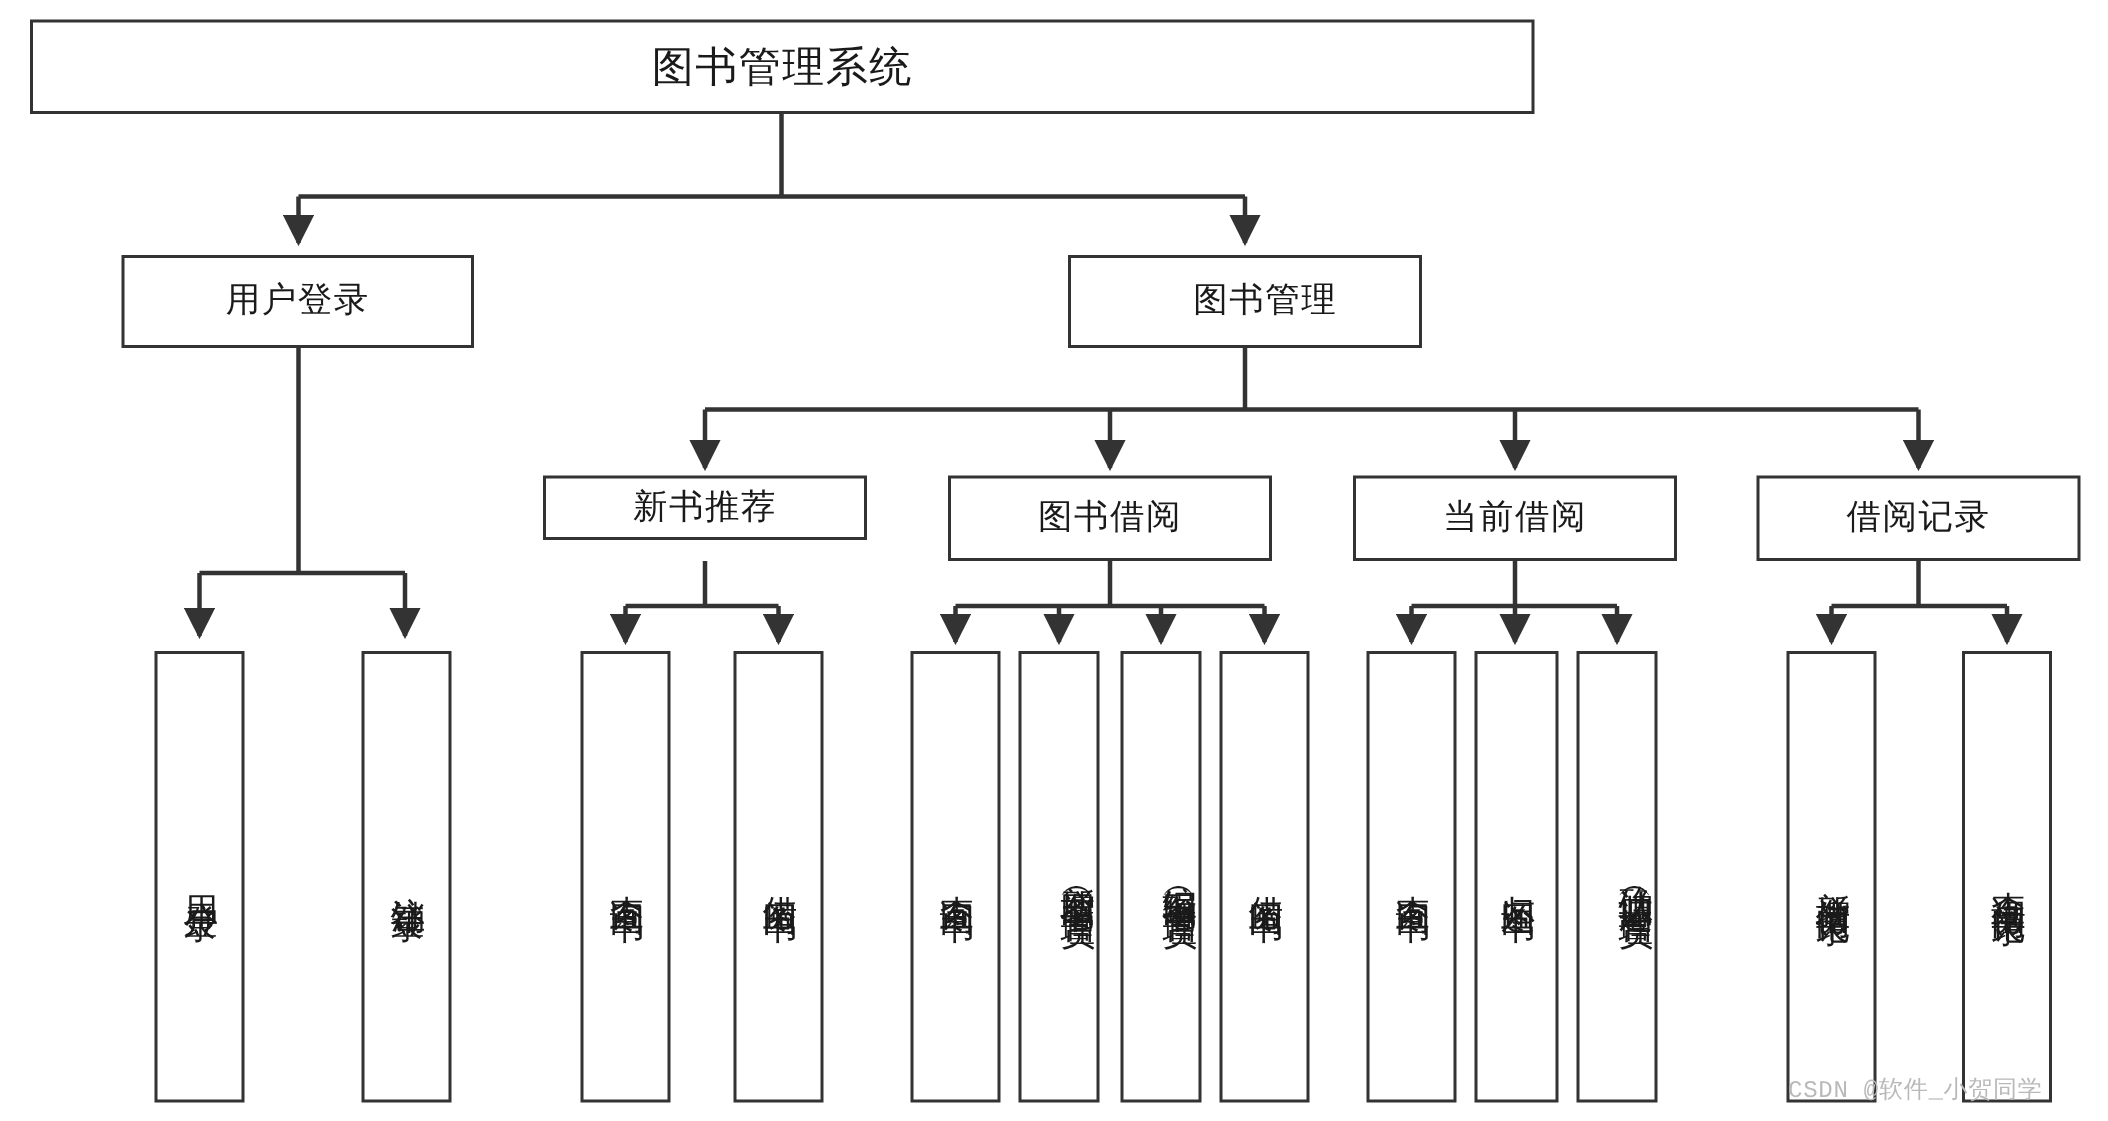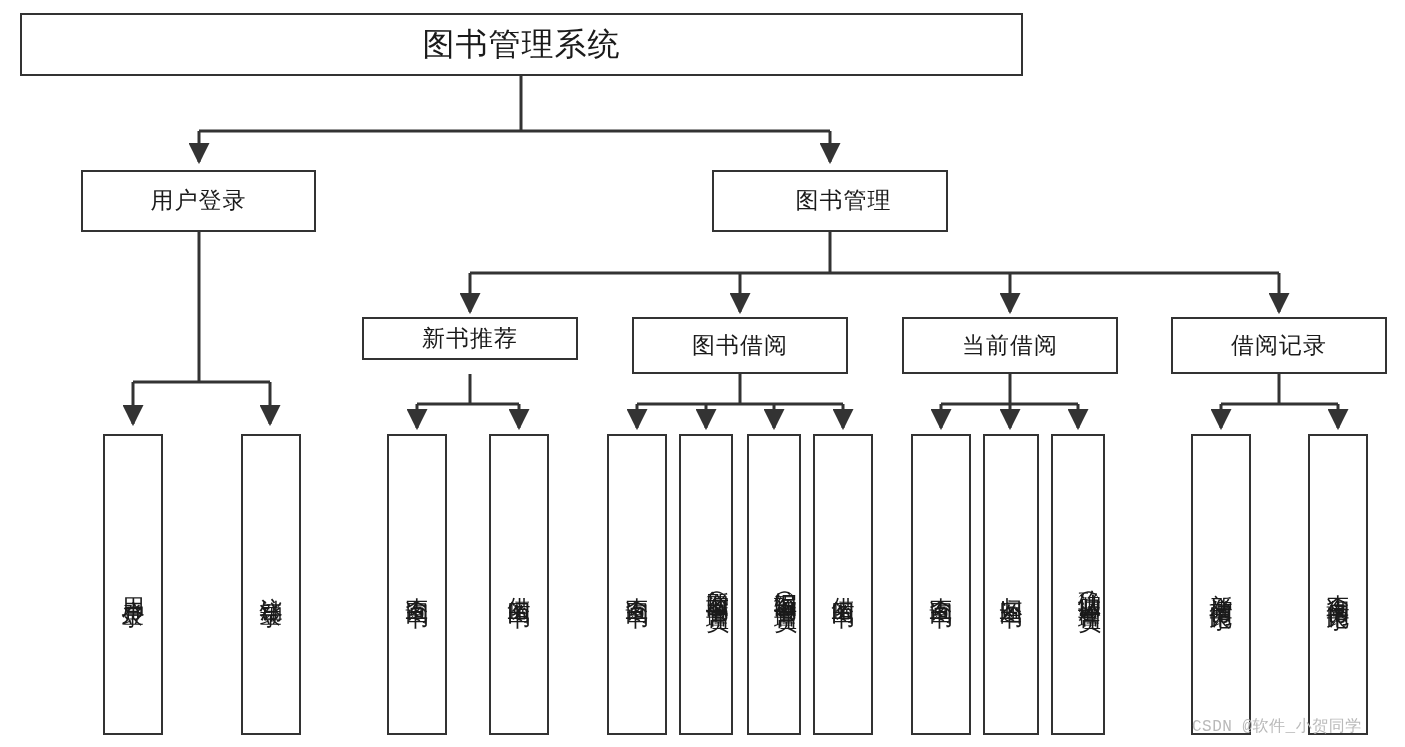--- a/index.html
+++ b/index.html
@@ -35,21 +35,21 @@
     align-items: center;
     justify-content: center;
     color: #1a1a1a;
   }
   .node.horiz {
     font-size: 23px;
     letter-spacing: 1px;
     line-height: 1.2;
   }
   .node.root {
-    font-size: 32px;
+    font-size: 28px;
   }
   
   .node.leaf {
     writing-mode: vertical-rl;
     text-orientation: upright;
     font-size: 23px;
     line-height: 1.18;
     letter-spacing: 3px;
     align-items: flex-start;
     justify-content: center;

